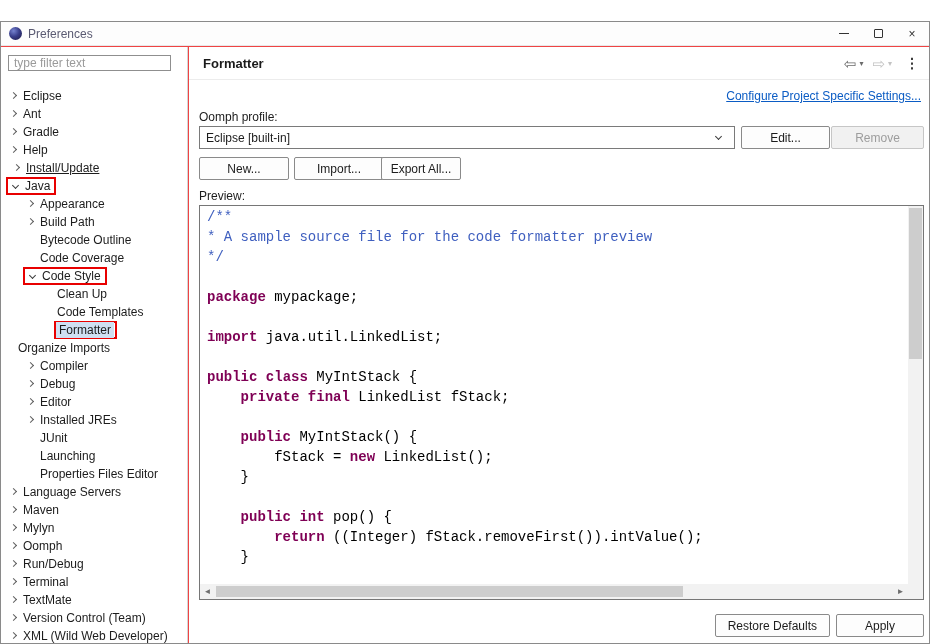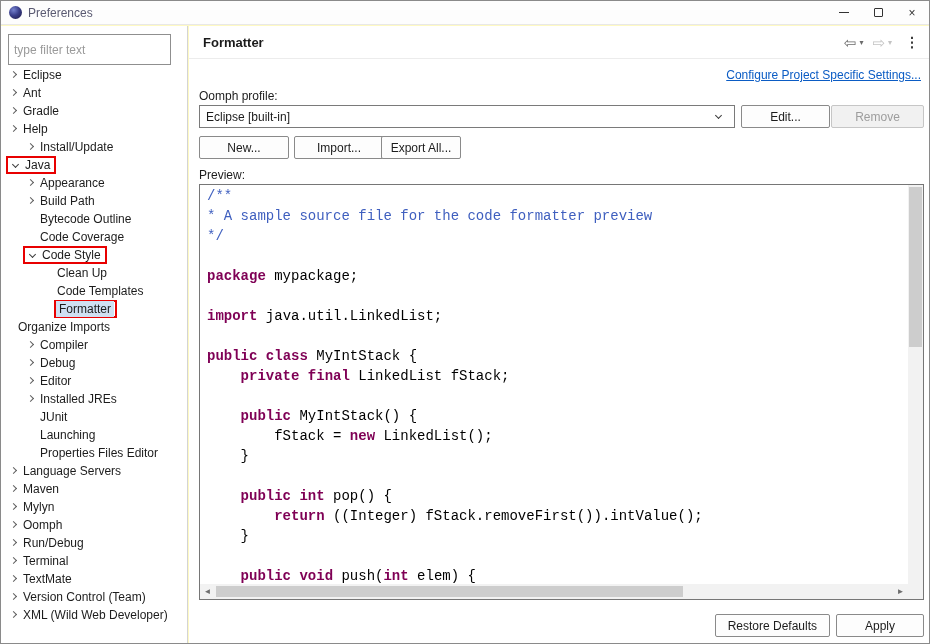--- a/index.html
+++ b/index.html
@@ -1,31 +1,31 @@
 <!DOCTYPE html>
 <html><head>
 <meta charset="utf-8">
 <style>
   * { margin:0; padding:0; box-sizing:border-box; }
   html,body { width:930px; height:644px; }
   body { font-family:"Liberation Sans",sans-serif; background:#fff; color:#1c1c1c; overflow:hidden; position:relative; }
-  .window { position:absolute; inset:0; border:1px solid #8a8a8a; background:#fef9c3; }
+  .window { position:absolute; inset:0; border:1px solid #8a8a8a; background:#ef4444;margin-top:21px; }
 
   
   .titlebar { position:absolute; top:0; left:0; right:0; height:24px; display:flex; align-items:center; padding-left:8px; border-bottom:1px solid #e8e8e8; background:#fdfdfd; }
   .app-icon { width:13px; height:13px; border-radius:50%; background:radial-gradient(circle at 35% 30%, #7683cf 0%, #3a3f8c 45%, #1b1740 100%); margin-right:6px; flex:none; }
   .title { font-size:12px; color:#5a5a72; }
   .win-controls { margin-left:auto; display:flex; height:100%; }
   .wc { width:34px; height:100%; display:flex; align-items:center; justify-content:center; color:#333; font-size:12px; cursor:default; }
   .min-glyph { width:10px; height:1px; background:#333; }
   .max-glyph { width:9px; height:9px; border:1px solid #333; border-radius:1px; }
 
   
   .sidebar { position:absolute; top:25px; left:0; width:187px; bottom:0; border-right:1px solid #d4d4d4; background:#fff; }
-  .filter { position:absolute; top:8px; left:7px; width:163px; height:31px; border:1px solid #8f8f8f; padding:2px 5px; font:12px "Liberation Sans",sans-serif; color:#333; }
+  .filter { position:absolute; top:8px; left:7px; width:163px; height:16px; border:1px solid #8f8f8f; padding:2px 5px; font:12px "Liberation Sans",sans-serif; color:#333; }
   .filter::placeholder { color:#9a9a9a; }
   .tree { position:absolute; top:40px; left:0; right:0; bottom:0; overflow:hidden; }
   .tree-row { height:18px; display:flex; align-items:center; white-space:nowrap; }
   .chev-cell { width:14px; display:inline-flex; justify-content:center; align-items:center; flex:none; }
   .chev { display:inline-block; width:5px; height:5px; border-right:1.4px solid #5e5e5e; border-bottom:1.4px solid #5e5e5e; transform:rotate(-45deg); margin-top:-1px; }
   .chev.down { transform:rotate(45deg); border-color:#3c3c3c; margin-top:-2px; }
   .row-inner { display:inline-flex; align-items:center; height:18px; }
   .row-inner.annotated { border:2px solid #e80000; height:18px; padding-right:1px; }
   .lbl { font-size:12px; color:#1c1c1c; padding:1px 3px; }
   .lbl.sel { background:#cfe0f2; }
@@ -118,21 +118,21 @@
           </span>
         </div>
         <div class="tree-row" style="padding-left: 5px;">
           <span class="row-inner">
             <span class="chev-cell">
               <span class="chev"></span>
             </span>
             <span class="lbl">Help</span>
           </span>
         </div>
-        <div class="tree-row" style="padding-left: 22px;">
+        <div class="tree-row" style="padding-left: 8px; text-decoration: underline;">
           <span class="row-inner">
             <span class="chev-cell">
               <span class="chev"></span>
             </span>
             <span class="lbl">Install/Update</span>
           </span>
         </div>
         <div class="tree-row" style="padding-left: 5px;">
           <span class="row-inner annotated">
             <span class="chev-cell">

